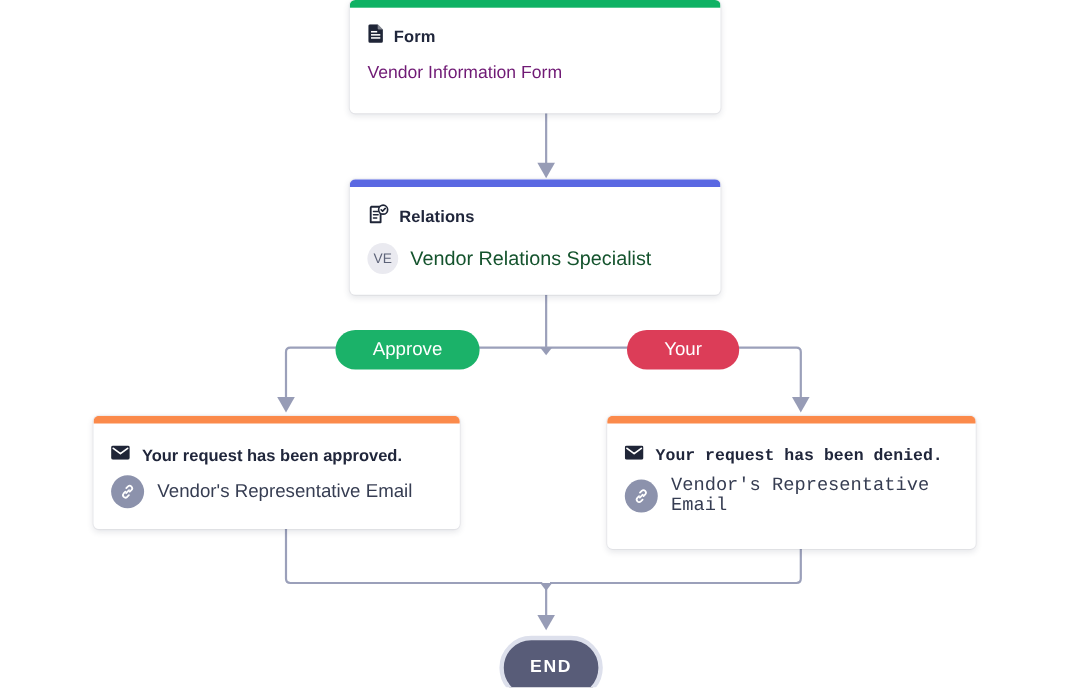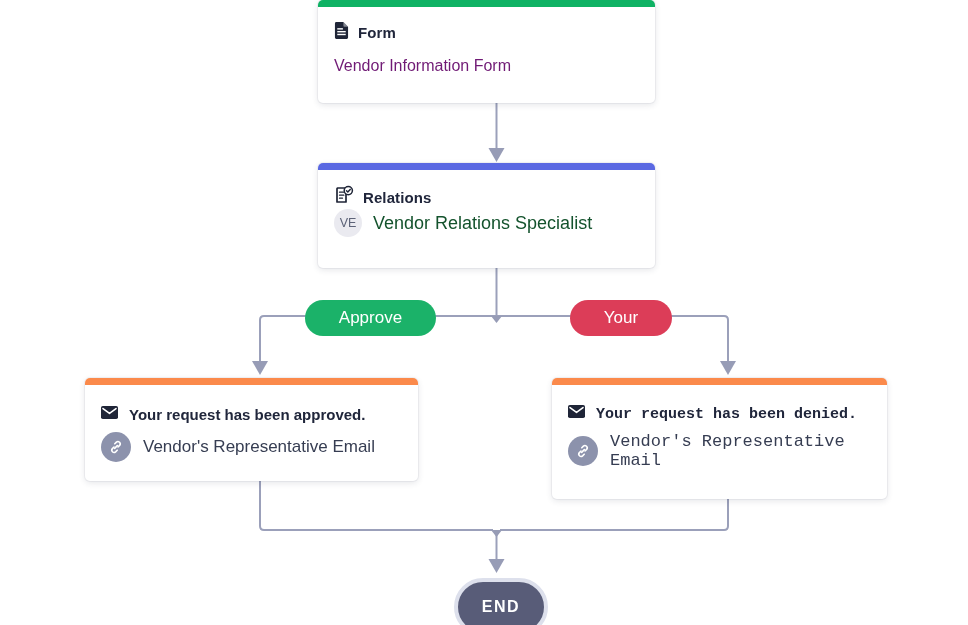--- a/index.html
+++ b/index.html
@@ -11,21 +11,21 @@
   .card{
     position:absolute;background:#fff;border-radius:5px;z-index:1;
     box-shadow:0 0 0 1px rgba(40,48,74,0.05),0 2px 6px rgba(40,48,74,0.12);
     overflow:hidden;cursor:pointer;
   }
   .accent-bar{height:7px;width:100%;}
   .card-body{padding:15px 16px 0 16px;}
   .head-row{display:flex;align-items:center;gap:9px;}
   .head-label{font-size:15px;font-weight:700;color:#20263B;letter-spacing:.1px;}
   .form-title{margin-top:14px;font-size:16px;color:#701a75;}
-  .person-row{display:flex;align-items:center;gap:11px;}
+  .person-row{display:flex;align-items:center;gap:11px;margin-top:11px;}
   .avatar{
     width:28px;height:28px;border-radius:50%;background:#EAEAF0;
     display:flex;align-items:center;justify-content:center;
     font-size:12.5px;color:#5D6378;font-weight:500;flex:0 0 auto;
   }
   .person-name{font-size:18px;color:#14532d;}
   .subject-row{display:flex;align-items:flex-end;gap:11px;padding-top:5px;}
   .subject-text{font-size:15px;font-weight:700;color:#20263B;}
   .recipient-row{display:flex;align-items:center;gap:12px;margin-top:9px;}
   .link-badge{

